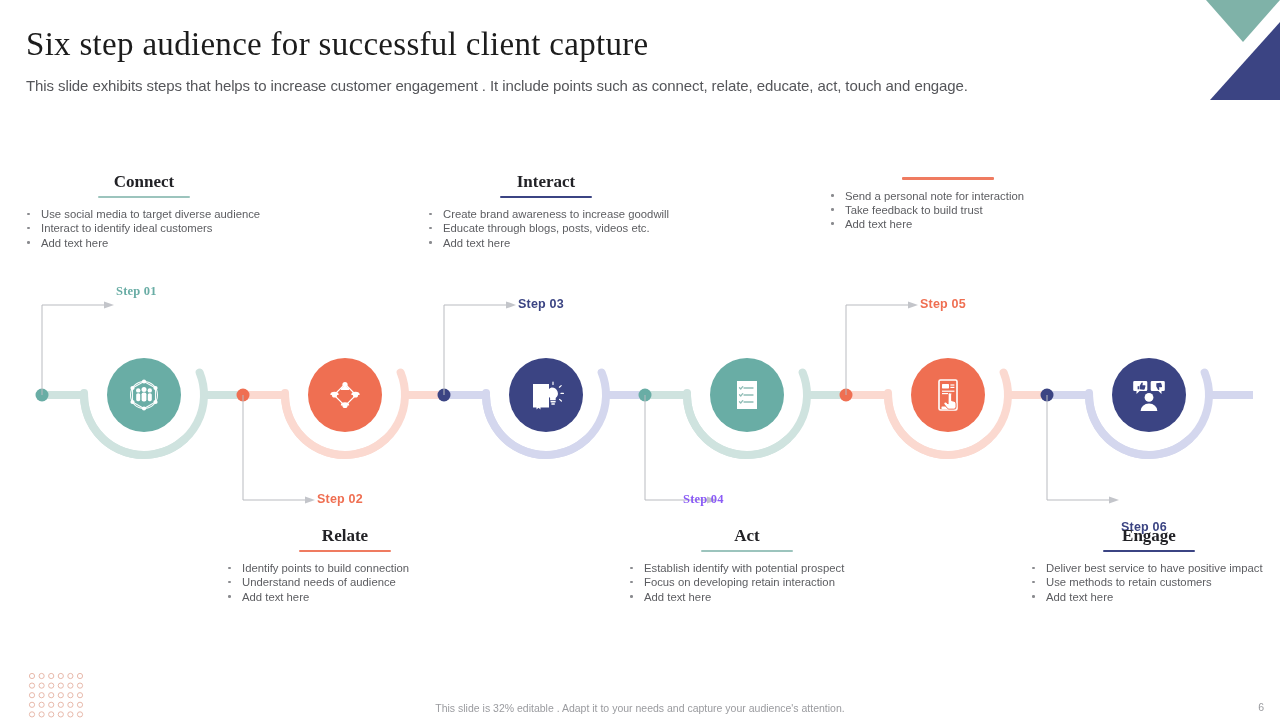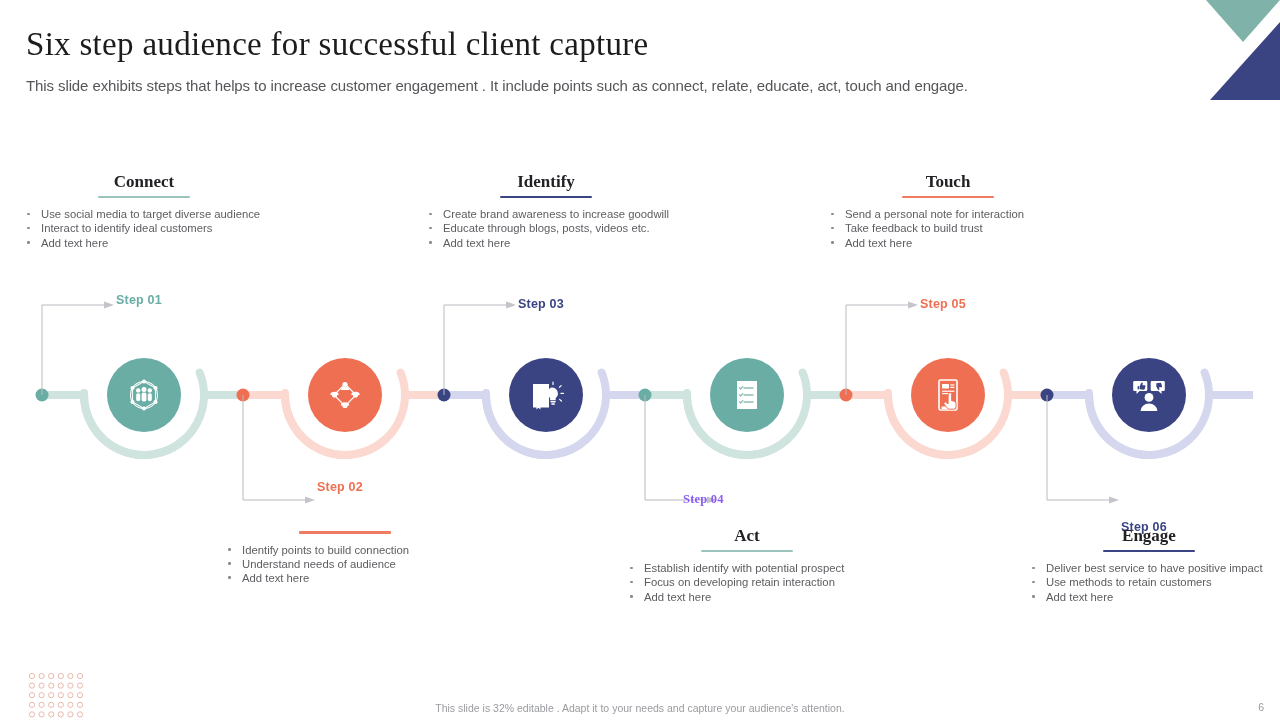--- a/index.html
+++ b/index.html
@@ -254,66 +254,66 @@
                l-.75 2.6 a1 1 0 0 1 -.95 .7 z"></path>
       <path d="M28.8 8.2 h1.6 v3.1 h-1.6 z" transform="translate(0,0)"></path>
       <path d="M30.9 8.2 v3.4 l1.6 2.9 a.8 .8 0 0 0 1.5 -.5 l-.4 -1.7 h2.2 a.9 .9 0 0 0 .85 -1.15
                l-.75 -2.6 a1 1 0 0 0 -.95 -.7 z" transform="translate(-3.6,0)"></path>
     </g>
       </svg>
     </div>
   </div>
 
 <div id="steplabels">
-    <div class="steplabel" style="left: 116px; top: 293px; color: rgb(105, 173, 165);">Step 01</div>
-    <div class="steplabel" style="left: 317px; top: 480px; color: rgb(239, 111, 82);">Step 02</div>
+    <div class="steplabel" style="left: 116px; top: 284px; color: rgb(105, 173, 165); font-family: Liberation Serif, serif;">Step 01</div>
+    <div class="steplabel" style="left: 317px; top: 492px; color: rgb(239, 111, 82);">Step 02</div>
     <div class="steplabel" style="left: 518px; top: 297px; color: rgb(59, 68, 131);">Step 03</div>
     <div class="steplabel" style="left: 683px; top: 492px; color: #8b5cf6; font-family: Liberation Serif, serif;">Step 04</div>
     <div class="steplabel" style="left: 920px; top: 297px; color: rgb(239, 111, 82);">Step 05</div>
     <div class="steplabel" style="left: 1121px; top: 492px; color: rgb(59, 68, 131); margin-top: 28px;">Step 06</div>
   </div>
 
 <div id="blocks">
     <div class="block" style="left: 19px; top: 173px;">
       <div class="block-head">Connect</div>
       <div class="block-rule" style="background: rgb(156, 196, 189);"></div>
       <ul class="bullets">
         <li><span class="bdot"></span><span>Use social media to target diverse audience</span></li>
         <li><span class="bdot"></span><span>Interact to  identify ideal customers</span></li>
         <li><span class="bdot"></span><span>Add text here</span></li>
       </ul>
     </div>
     <div class="block" style="left: 220px; top: 527px;">
+      <div class="block-head">Relate</div>
       <div class="block-rule" style="background: rgb(239, 123, 96);"></div>
       <ul class="bullets">
         <li><span class="bdot"></span><span>Identify points to build connection</span></li>
         <li><span class="bdot"></span><span>Understand needs of audience</span></li>
         <li><span class="bdot"></span><span>Add text here</span></li>
       </ul>
     </div>
     <div class="block" style="left: 421px; top: 173px;">
-      <div class="block-head">Identify</div>
+      <div class="block-head">Interact</div>
       <div class="block-rule" style="background: rgb(59, 68, 131);"></div>
       <ul class="bullets">
         <li><span class="bdot"></span><span>Create brand awareness to increase goodwill</span></li>
         <li><span class="bdot"></span><span>Educate through blogs, posts, videos etc.</span></li>
         <li><span class="bdot"></span><span>Add text here</span></li>
       </ul>
     </div>
     <div class="block" style="left: 622px; top: 527px;">
       <div class="block-head">Act</div>
       <div class="block-rule" style="background: rgb(156, 196, 189);"></div>
       <ul class="bullets">
         <li><span class="bdot"></span><span>Establish identify with potential prospect</span></li>
         <li><span class="bdot"></span><span>Focus on developing retain interaction</span></li>
         <li><span class="bdot"></span><span>Add text here</span></li>
       </ul>
     </div>
     <div class="block" style="left: 823px; top: 173px;">
-      <div class="block-head">Touch</div>
       <div class="block-rule" style="background: rgb(239, 123, 96);"></div>
       <ul class="bullets">
         <li><span class="bdot"></span><span>Send a personal note for interaction</span></li>
         <li><span class="bdot"></span><span>Take feedback to build trust</span></li>
         <li><span class="bdot"></span><span>Add text here</span></li>
       </ul>
     </div>
     <div class="block" style="left: 1024px; top: 527px;">
       <div class="block-head">Engage</div>
       <div class="block-rule" style="background: rgb(59, 68, 131);"></div>

